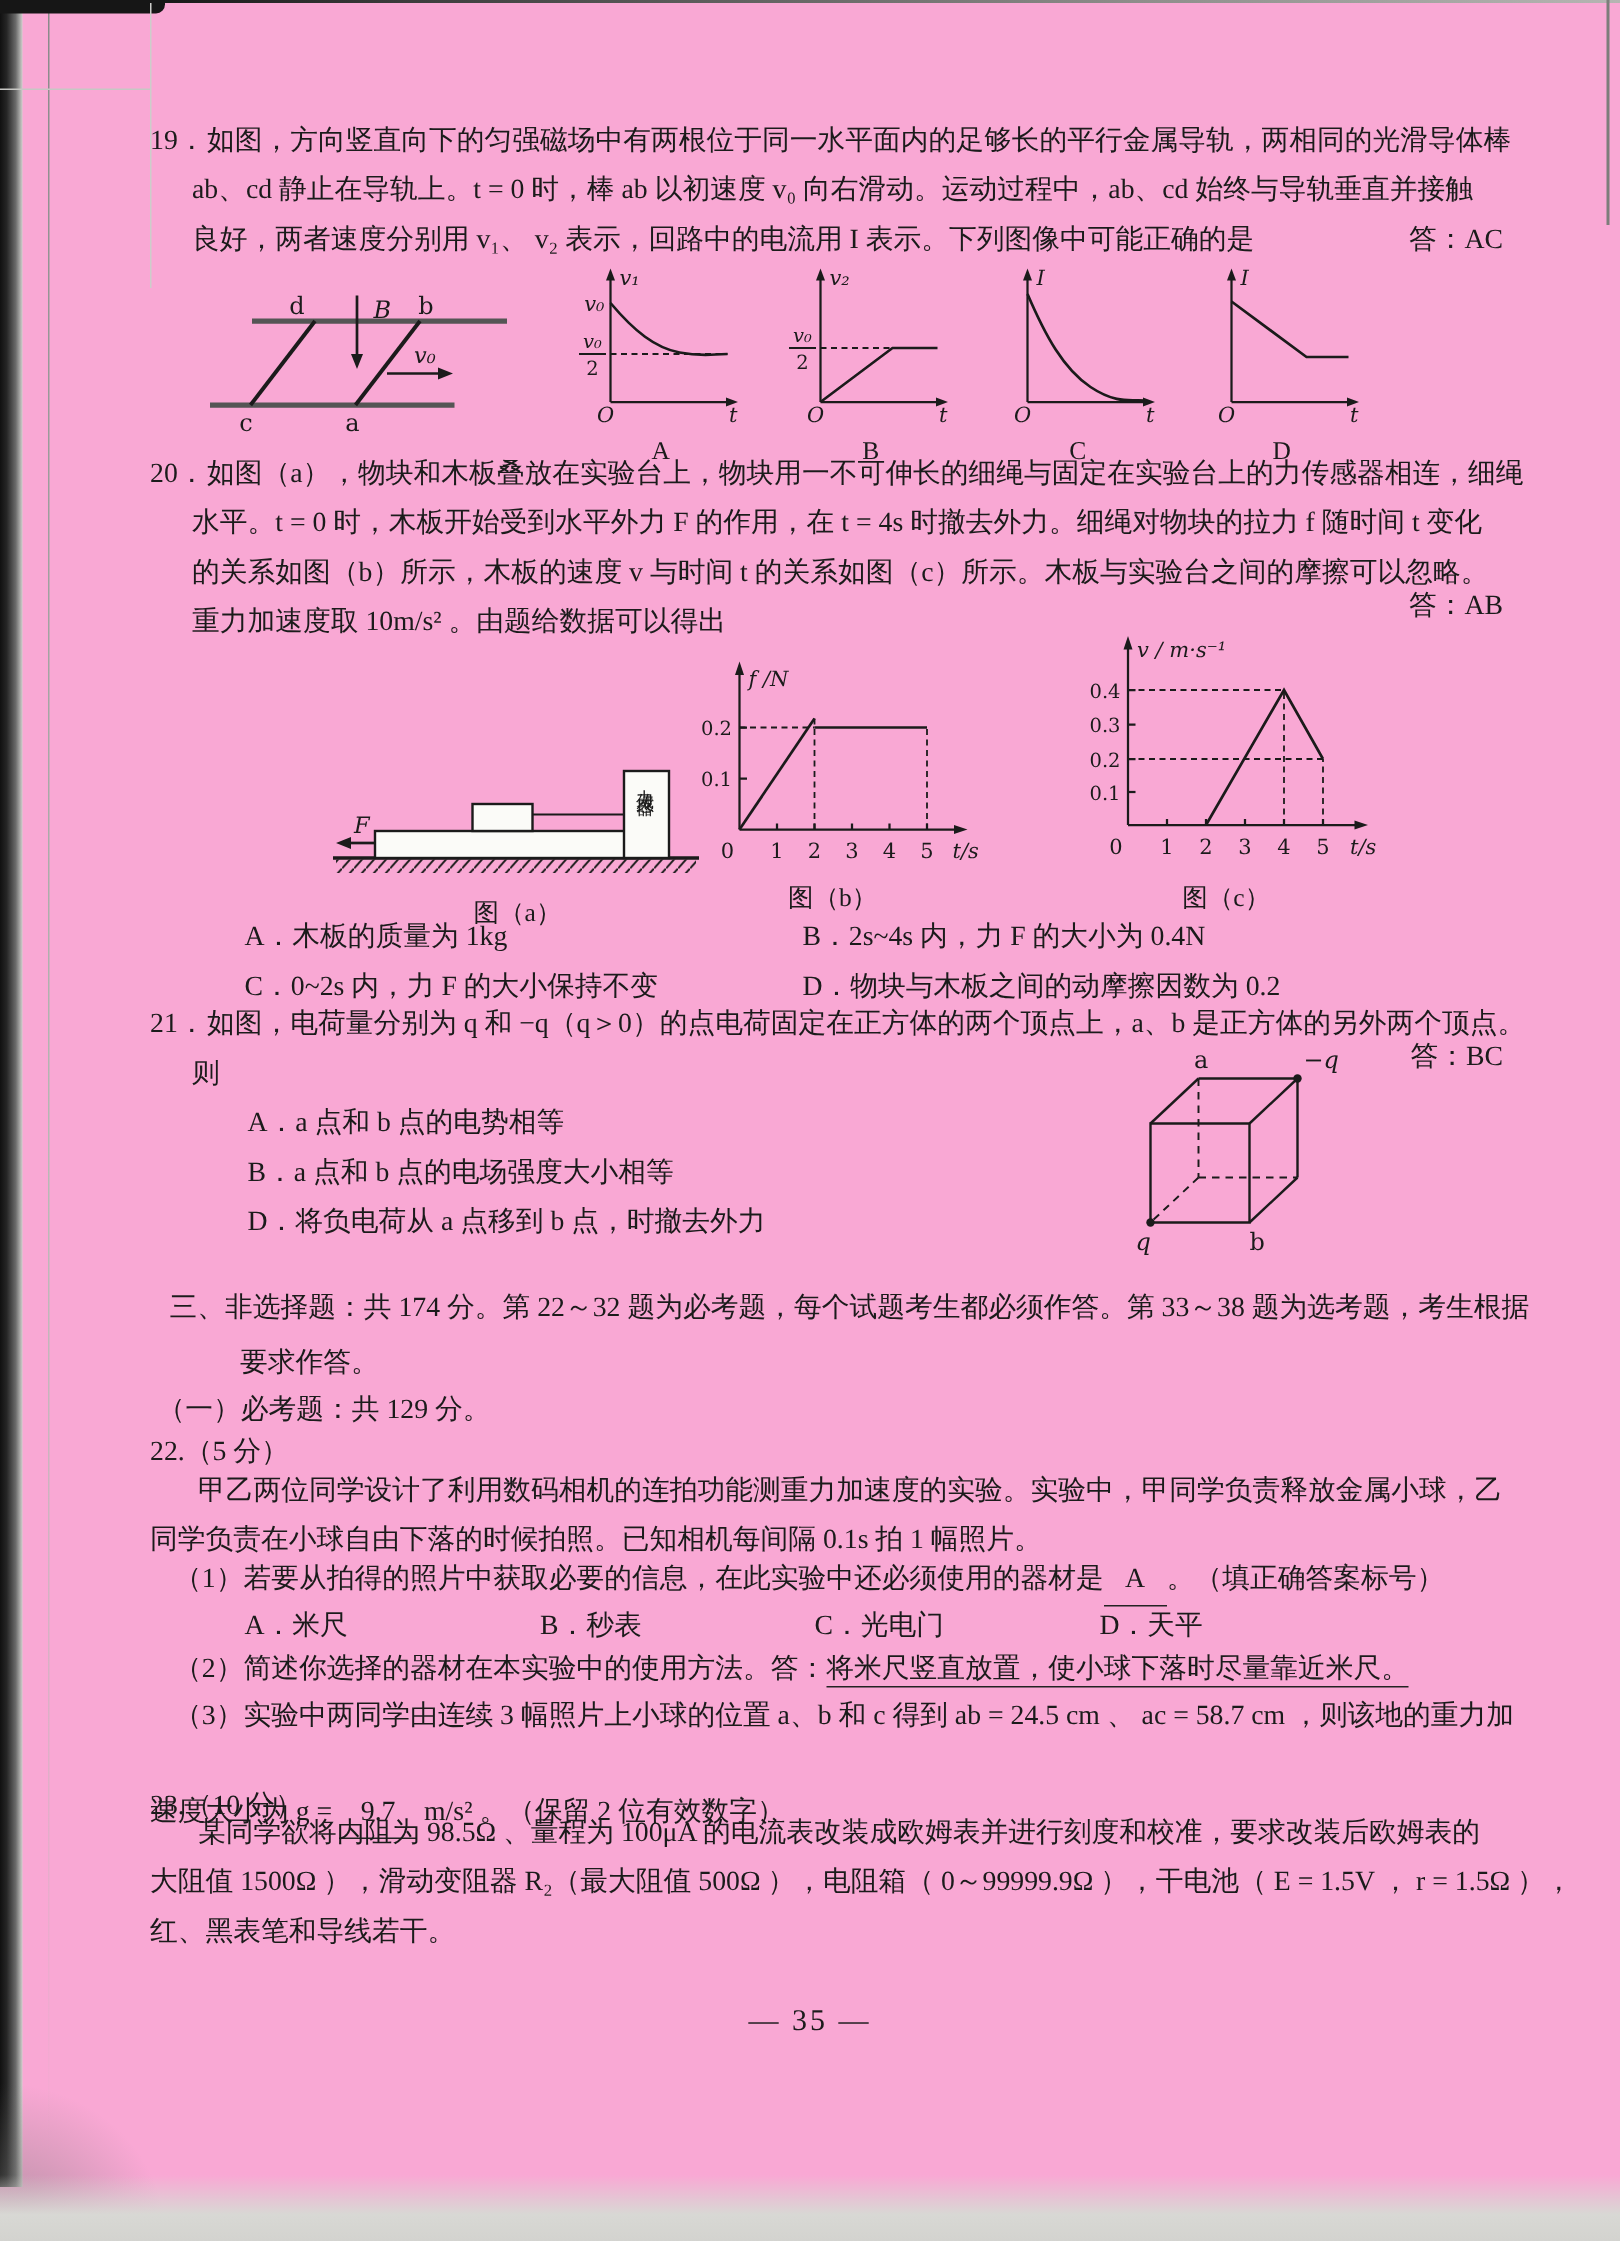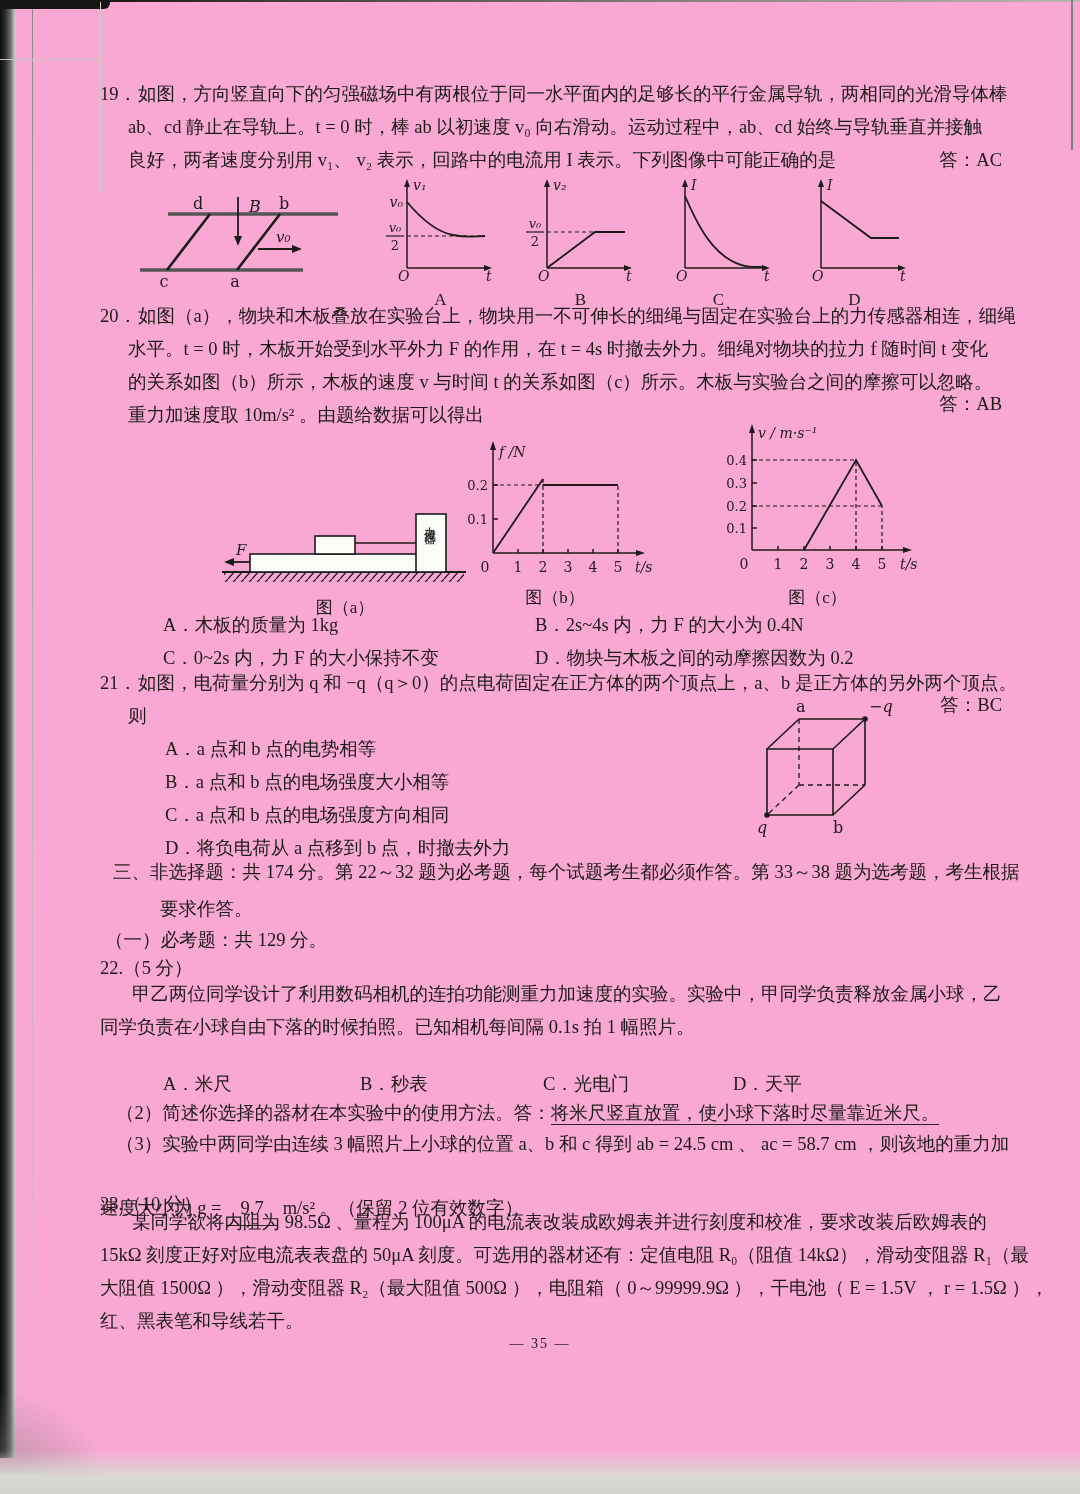--- a/index.html
+++ b/index.html
@@ -31,21 +31,21 @@
   .ul{border-bottom:1.5px solid #232323;padding-bottom:1px;}
   .blank{display:inline-block;min-width:42px;text-align:center;border-bottom:1.5px solid #232323;}
   .row{position:absolute;left:100px;}
   .fig{position:absolute;}
   .figcap{text-align:center;font-size:17px;margin-top:2px;}
   .abspan{position:absolute;top:0;}
   .opt-row{position:relative;height:33px;}
   svg text{font-family:"DejaVu Serif","Liberation Serif",serif;fill:#1b1b1b;}
   .it{font-style:italic;}
   .sensor-label{position:absolute;writing-mode:vertical-rl;font-size:12px;letter-spacing:2px;line-height:13px;}
-  .pagenum{position:absolute;left:0;width:1080px;text-align:center;font-size:14px;letter-spacing:2px;}
+  .pagenum{position:absolute;left:0;width:1080px;text-align:center;font-size:20px;letter-spacing:2px;}
 </style>
 </head>
 <body>
 
 <div class="page">
 
   <div class="edge-left"></div>
   <div class="crease"></div>
   <div class="top-line"></div>
   <div class="top-blob"></div>
@@ -283,21 +283,20 @@
       <span class="abspan" style="left:63px">C．0~2s 内，力 F 的大小保持不变</span>
       <span class="abspan" style="left:435px">D．物块与木板之间的动摩擦因数为 0.2</span>
     </div>
   </div>
 
   <div class="blk" style="top:667px">
     <div class="qline"><span class="qnum">21．</span><span>如图，电荷量分别为 q 和 −q（q＞0）的点电荷固定在正方体的两个顶点上，a、b 是正方体的另外两个顶点。</span></div>
     <div class="qline ind">则</div>
     <div class="qline" style="padding-left:65px">A．a 点和 b 点的电势相等</div>
     <div class="qline" style="padding-left:65px">B．a 点和 b 点的电场强度大小相等</div>
-    <div class="qline" style="padding-left:65px">C．a 点和 b 点的电场强度方向相同</div>
     <div class="qline" style="padding-left:65px">D．将负电荷从 a 点移到 b 点，时撤去外力</div>
     <span class="ans3">答：BC</span>
 
     <div class="fig" style="left:645px;top:32px">
       <svg width="160" height="140" viewBox="0 0 160 140">
         <g stroke="#1b1b1b" stroke-width="1.6" fill="none">
           <polygon points="22,50 88,50 88,116 22,116"></polygon>
           <line x1="22" y1="50" x2="54" y2="20"></line>
           <line x1="88" y1="50" x2="120" y2="20"></line>
           <line x1="54" y1="20" x2="120" y2="20"></line>
@@ -327,20 +326,25 @@
     <div class="qline" style="padding-left:5px">（一）必考题：共 129 分。</div>
   </div>
 
   <div class="blk" style="top:952px">
     <div class="qline">22.（5 分）</div>
   </div>
   <div class="blk" style="top:978px">
     <div class="qline" style="padding-left:32px">甲乙两位同学设计了利用数码相机的连拍功能测重力加速度的实验。实验中，甲同学负责释放金属小球，乙</div>
     <div class="qline">同学负责在小球自由下落的时候拍照。已知相机每间隔 0.1s 拍 1 幅照片。</div>
   </div>
+  <div class="blk" style="top:1037px">
+    <div class="qline" style="padding-left:16px">
+      <span>（1）若要从拍得的照片中获取必要的信息，在此实验中还必须使用的器材是</span><span class="blank">A</span><span>。（填正确答案标号）</span>
+    </div>
+  </div>
   <div class="blk" style="top:1068px">
     <div class="opt-row">
       <span class="abspan" style="left:63px">A．米尺</span>
       <span class="abspan" style="left:260px">B．秒表</span>
       <span class="abspan" style="left:443px">C．光电门</span>
       <span class="abspan" style="left:633px">D．天平</span>
     </div>
   </div>
   <div class="blk" style="top:1097px">
     <div class="qline" style="padding-left:16px">
@@ -354,21 +358,20 @@
     <div class="qline">
       <span>速度大小为 g = </span><span class="blank" style="min-width:52px">9.7</span><span> m/s² 。（保留 2 位有效数字）</span>
     </div>
   </div>
 
   <div class="blk" style="top:1188px">
     <div class="qline">23.（10 分）</div>
   </div>
   <div class="blk" style="top:1206px">
     <div class="qline" style="padding-left:32px">某同学欲将内阻为 98.5Ω 、量程为 100μA 的电流表改装成欧姆表并进行刻度和校准，要求改装后欧姆表的</div>
-    <div class="qline">15kΩ 刻度正好对应电流表表盘的 50μA 刻度。可选用的器材还有：定值电阻 R₀（阻值 14kΩ），滑动变阻器 R₁（最</div>
     <div class="qline">大阻值 1500Ω ），滑动变阻器 R₂（最大阻值 500Ω ），电阻箱（ 0～99999.9Ω ），干电池（ E = 1.5V ， r = 1.5Ω ），</div>
     <div class="qline">红、黑表笔和导线若干。</div>
   </div>
 
   <div class="pagenum" style="top:1336px">— 35 —</div>
 
   <div class="corner-shadow"></div>
   <div class="bottom-shade"></div>
 </div>
 

